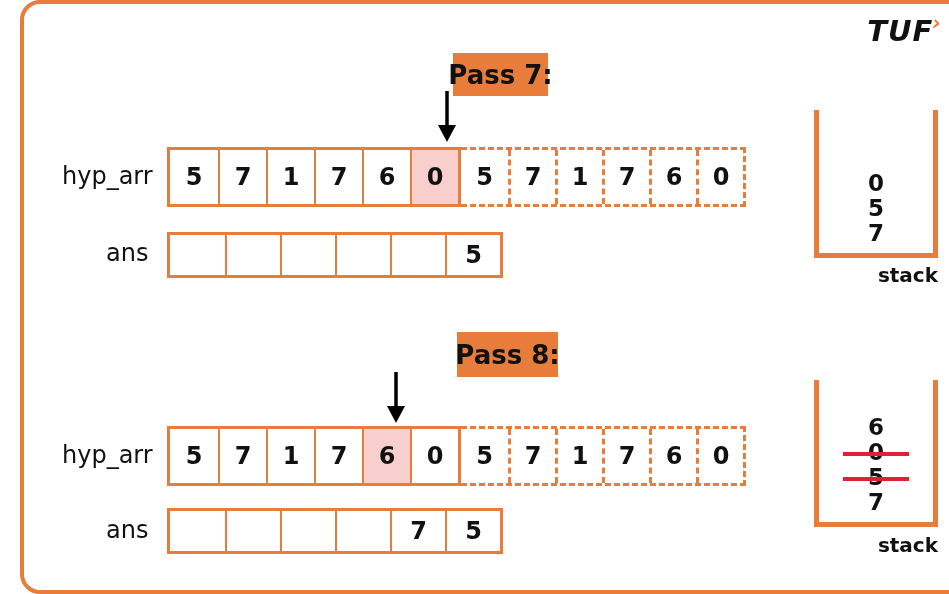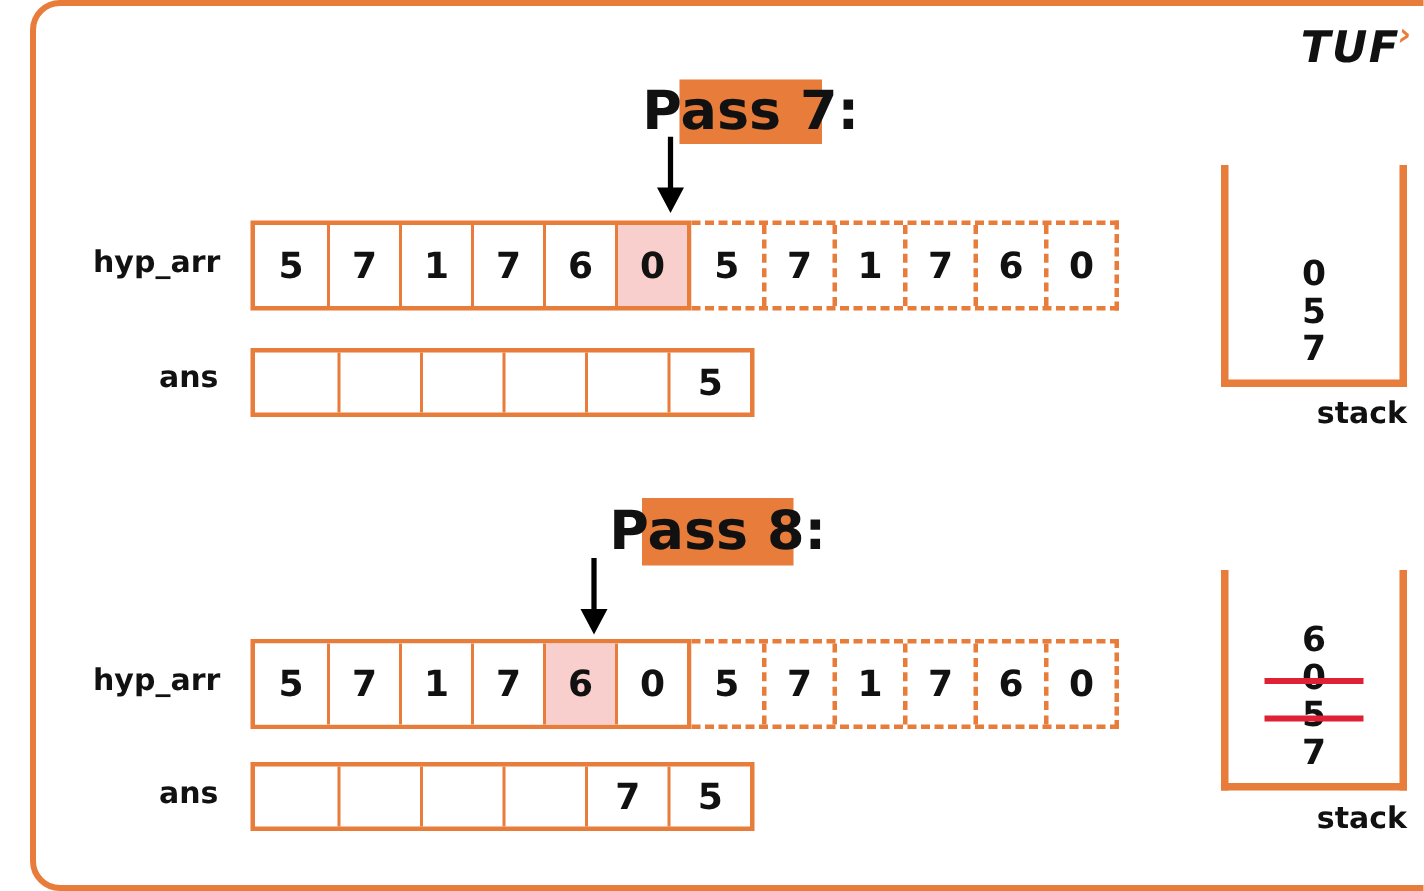--- a/index.html
+++ b/index.html
@@ -32,34 +32,34 @@
   .logo .chev{
     color:var(--orange);
     font-size:21px;font-weight:900;
     position:relative;top:-3px;left:-1px;
   }
   
   .pass-title{
     position:absolute;
     background:var(--orange);
     color:var(--ink);
-    font-weight:bold;font-size:36px;
+    font-weight:bold;font-size:26px;
     display:flex;align-items:center;justify-content:center;
     white-space:nowrap;
   }
   .pass-7 .pass-title{left:429px;top:49px;width:95px;height:43px;}
-  .pass-8 .pass-title{left:404px;top:328px;width:101px;height:45px;}
+  .pass-8 .pass-title{left:433px;top:328px;width:101px;height:45px;}
   
   .arrow{position:absolute;width:22px;height:52px;}
   .pass-7 .arrow{left:412px;top:87px;}
   .pass-8 .arrow{left:361px;top:368px;}
   
   .row-label{
     position:absolute;
-    font-weight:bold;font-size:20px;color:var(--ink);text-align:center;
+    font-weight:normal;font-size:24px;color:var(--ink);text-align:center;
   }
   .pass-7 .arr-label{left:38px;top:158px;}
   .pass-7 .ans-label{left:82px;top:235px;}
   .pass-8 .arr-label{left:38px;top:437px;}
   .pass-8 .ans-label{left:82px;top:512px;}
   
   .array-row{position:absolute;display:flex;}
   .pass-7 .hyp-row{left:143px;top:143px;}
   .pass-8 .hyp-row{left:143px;top:422px;}
   .pass-7 .ans-row{left:143px;top:228px;}

